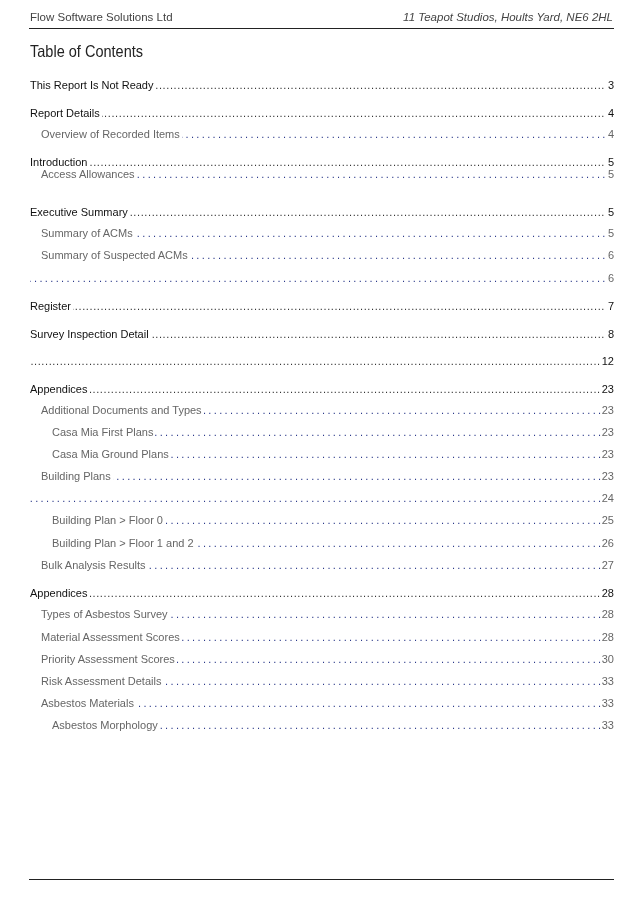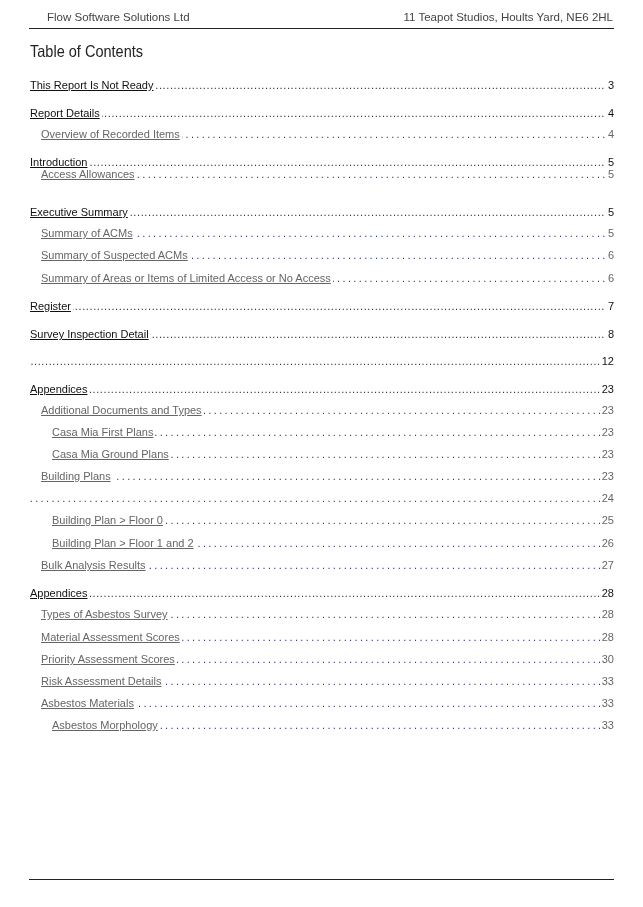--- a/index.html
+++ b/index.html
@@ -1,27 +1,27 @@
 <!DOCTYPE html>
 <html><head>
   <meta charset="utf-8">
   <style>
     html, body { margin: 0; padding: 0; background: #ffffff; }
     body { width: 643px; height: 907px; position: relative; overflow: hidden;
            font-family: "Liberation Sans", "DejaVu Sans", sans-serif; }
     .header { position: absolute; left: 29px; right: 29px; top: 8px; height: 20px;
               border-bottom: 1.5px solid #222; font-size: 11.5px; color: #444; }
-    .header .left { position: absolute; left: 18px; top: 3px; }
-    .header .right { position: absolute; right: 1px; top: 3px; }
+    .header .left { position: absolute; left: 1px; top: 3px; }
+    .header .right { position: absolute; right: 1px; top: 3px; font-style: italic; }
     .title { position: absolute; left: 30px; top: 42px; font-size: 16.5px; color: #222;
              transform: scaleX(0.88); transform-origin: left top; letter-spacing: 0; }
     .toc { position: absolute; left: 30px; width: 584px; top: 0; }
     .row { position: absolute; left: 0; width: 584px; height: 16px; display: flex;
            align-items: flex-end; font-size: 11px; line-height: 14px; }
-    .row .label { white-space: nowrap; padding-right: 2px; text-decoration: underline; }
+    .row .label { white-space: nowrap; padding-right: 2px; }
     .row .dots { flex: 1; overflow: hidden; white-space: nowrap; position: relative; height: 14px; }
     .row .dots::after { content: ". . . . . . . . . . . . . . . . . . . . . . . . . . . . . . . . . . . . . . . . . . . . . . . . . . . . . . . . . . . . . . . . . . . . . . . . . . . . . . . . . . . . . . . . . . . . . . . . . . . . . . . . . . . . . . . . . . . . . . . . . . . . . . . . . . . . . . . . . . . . . . . . ";
            position: absolute; right: 0; top: 0; white-space: nowrap; }
     .row .page { padding-left: 1px; text-align: right; min-width: 8px; }
     .lvl0 { color: #111; }
     .lvl0 .dots::after { content: "............................................................................................................................................................................................................................"; letter-spacing: 0.6px; color: #333; }
     .lvl1 { color: #666; justify-content: center; }
     .lvl1 .label { padding-left: 11px; }
     .lvl1 .dots { color: #2b3a8a; letter-spacing: 0; }
     .lvl1 .dots::after { letter-spacing: -0.35px; }
@@ -77,21 +77,20 @@
       <span class="label">Summary of ACMs</span>
       <span class="dots"></span>
       <span class="page">5</span>
     </div>
   <div class="row lvl1" style="top:246px">
       <span class="label">Summary of Suspected ACMs</span>
       <span class="dots"></span>
       <span class="page">6</span>
     </div>
   <div class="row lvl1" style="top:269px">
-      <span class="label">Summary of Areas or Items of Limited Access or No Access</span>
       <span class="dots"></span>
       <span class="page">6</span>
     </div>
   <div class="row lvl0" style="top:297px">
       <span class="label">Register</span>
       <span class="dots"></span>
       <span class="page">7</span>
     </div>
   <div class="row lvl0" style="top:325px">
       <span class="label">Survey Inspection Detail</span>

